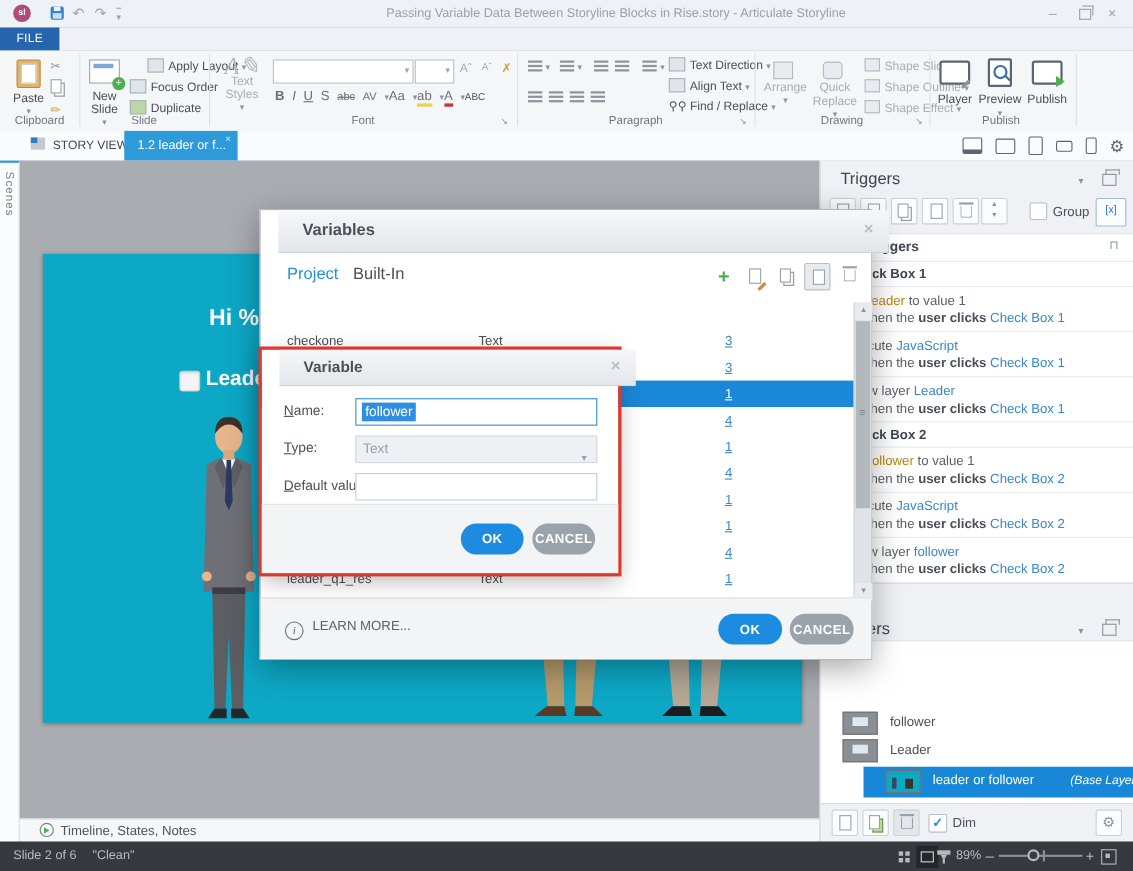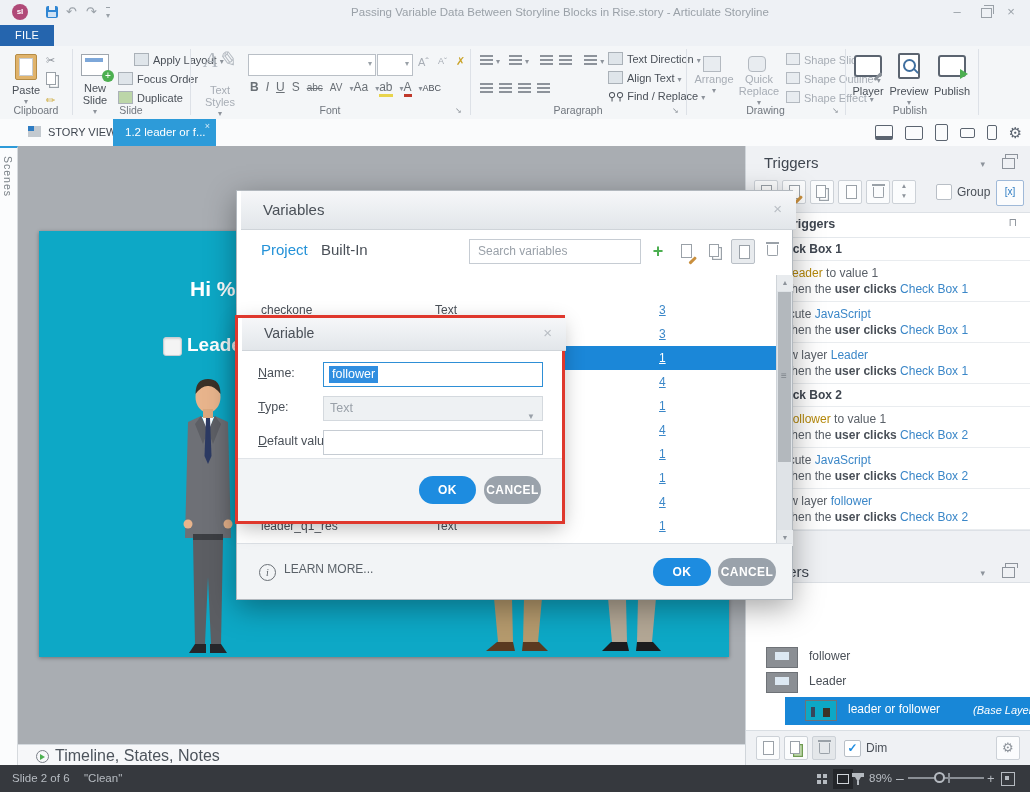--- a/index.html
+++ b/index.html
@@ -61,21 +61,21 @@
   .dv{border:1.6px solid #5b6470;border-radius:2px;}
   
   .scenes{position:absolute;left:0;top:146px;width:17px;height:619px;background:#fbfcfd;border-top:2px solid #2d9bd9;border-right:1px solid #d6dade;}
   .scenes span{position:absolute;top:8px;left:2px;writing-mode:vertical-rl;font-size:10.5px;color:#7a8187;letter-spacing:1px;}
   
   .canvas{position:absolute;left:18px;top:146px;width:727px;height:598px;background:#a9adb2;}
   .slide{position:absolute;left:21px;top:85px;width:690px;height:426px;background:#0da8c6;box-shadow:0 1px 4px rgba(0,0,0,.35);overflow:hidden;}
   .greeting{position:absolute;left:151px;top:46px;color:#fff;font-size:21px;font-weight:bold;}
   .slide-cb{position:absolute;left:124px;top:106px;width:17px;height:17px;background:#f4f4f4;border:1px solid #c9ced3;border-radius:3px;box-shadow:inset 0 1px 2px rgba(0,0,0,.15);}
   .slide-cb-label{position:absolute;left:148px;top:103px;color:#fff;font-size:19px;font-weight:bold;}
-  .timelinebar{position:absolute;left:18px;top:744px;width:727px;height:21px;background:#f6f7f9;border-top:1px solid #d4d9de;font-size:16px;color:#4d545c;line-height:21px;}
+  .timelinebar{position:absolute;left:18px;top:744px;width:727px;height:21px;background:#f6f7f9;border-top:1px solid #d4d9de;font-size:12px;color:#4d545c;line-height:21px;}
   .clock-ic{display:inline-block;width:11px;height:11px;border:1.5px solid #7a8088;border-radius:50%;margin:0 6px 0 18px;vertical-align:-2px;position:relative;}
   .clock-ic::after{content:"";position:absolute;left:3px;top:3px;width:0;height:0;border-left:5px solid #4caf50;border-top:3px solid transparent;border-bottom:3px solid transparent;}
   
   .rightpanel{position:absolute;left:745px;top:146px;width:285px;height:619px;background:#eff1f4;border-left:1px solid #d0d5da;box-sizing:border-box;}
   .phead{position:absolute;left:0;width:285px;height:28px;font-size:15px;color:#3f4650;}
   .phead .t{position:absolute;left:18px;top:4px;}
   .phead .car{position:absolute;right:46px;top:9px;font-size:9px;color:#8d939b;}
   .pcollapse{position:absolute;right:16px;top:8px;width:11px;height:9px;border:1.4px solid #8d939b;}
   .pcollapse::before{content:"";position:absolute;left:2px;top:-5px;width:11px;height:4px;border:1.4px solid #8d939b;border-bottom:none;}
   .ttool{position:absolute;left:0;top:34px;width:285px;height:28px;}
@@ -122,21 +122,21 @@
   .pres-ic{position:absolute;width:12px;height:4px;background:#b5bac0;}
   .pres-ic::before{content:"";position:absolute;left:3px;top:4px;border-left:3px solid transparent;border-right:3px solid transparent;border-top:5px solid #b5bac0;}
   .pres-ic::after{content:"";position:absolute;left:5px;top:8px;width:2px;height:4px;background:#b5bac0;}
   .ztrack{position:absolute;top:12px;height:2px;background:#8a8f95;}
   .zthumb{position:absolute;top:7px;width:11px;height:11px;border:2px solid #b5bac0;border-radius:50%;background:#36393e;box-sizing:border-box;}
   .ztick{position:absolute;top:8px;width:2px;height:10px;background:#8a8f95;}
   .fit-ic{position:absolute;width:12px;height:12px;border:1.6px solid #b5bac0;}
   .fit-ic::after{content:"";position:absolute;left:2.6px;top:2.6px;width:4px;height:4px;background:#b5bac0;}
   
   .vars-dlg{position:absolute;left:236px;top:190px;width:557px;height:410px;background:#fff;border:1px solid #b2b8be;box-shadow:0 8px 28px rgba(0,0,0,.35);box-sizing:border-box;z-index:10;}
-  .dlg-title{position:absolute;left:4px;top:0;width:100%;height:38px;background:linear-gradient(#f6f7f9,#e2e6ea);border-bottom:1px solid #cfd4d9;}
+  .dlg-title{position:absolute;left:16px;top:0;width:100%;height:38px;background:linear-gradient(#f6f7f9,#e2e6ea);border-bottom:1px solid #cfd4d9;font-weight:bold;}
   .dlg-title .t{position:absolute;left:22px;top:10px;font-size:15px;color:#4a5058;}
   .dlg-x{position:absolute;right:14px;top:9px;font-size:15px;color:#b9bec4;}
   .vtab{position:absolute;top:50px;font-size:15px;}
   .search{position:absolute;left:232px;top:48px;width:172px;height:25px;border:1px solid #c6ccd3;box-sizing:border-box;font-size:12px;color:#9aa1a9;line-height:23px;padding-left:8px;background:#fff;}
   .vtool-btn{position:absolute;top:48px;width:24px;height:25px;box-sizing:border-box;text-align:center;}
   .vtool-btn.boxed{background:#e8ebee;border:1px solid #b9bfc6;border-radius:2px;}
   .plus{color:#4caf50;font-size:18px;font-weight:bold;line-height:24px;}
   .vth{position:absolute;left:0;top:84px;width:540px;height:22px;background:#edf0f3;border-top:1px solid #dde1e6;border-bottom:1px solid #dde1e6;font-size:12.5px;color:#4a5058;font-weight:bold;}
   .vrows{position:absolute;left:0;top:107px;width:540px;height:243px;}
   .vrow{position:absolute;left:0;width:540px;height:24px;font-size:12px;color:#4a5058;}
@@ -207,21 +207,21 @@
       <div class="caret">▾</div>
     </div>
     <div class="stackrow" style="left:118px;top:7px;padding-left:16px;"><span class="sm-ic"></span><span>Apply Layout</span> <span class="caret">▾</span></div>
     <div class="stackrow" style="left:118px;top:26px;"><span class="sm-ic"></span><span>Focus Order</span></div>
     <div class="stackrow" style="left:118px;top:45px;"><span class="sm-ic" style="background:#bcd6a8;"></span><span>Duplicate</span></div>
     <div class="rgl" style="left:72px;width:118px;">Slide</div>
     <div class="rsep" style="left:190px;"></div>
 
     <div class="bigbtn disab" style="left:196px;top:8px;width:48px;">
       <div style="font-size:22px;font-style:italic;color:#b3b9c0;font-family:'Liberation Serif',serif;">A✎</div>
-      <div style="margin-top:18px;">Text Styles</div>
+      <div style="margin-top:2px;">Text Styles</div>
       <div class="caret">▾</div>
     </div>
     <div class="combo" style="left:248px;top:8px;width:126px;">
         <span class="car">▾</span>
       </div>
     <div class="combo" style="left:377px;top:8px;width:34px;">
         <span class="car">▾</span>
       </div>
     <div class="mini disab" style="left:418px;top:10px;">Aˆ</div>
     <div class="mini disab" style="left:438px;top:10px;font-size:9px;">Aˇ</div>
@@ -462,21 +462,20 @@
     <span class="fit-ic" style="left:1001px;top:7px;"></span>
   </div>
 
   <div class="vars-dlg">
     <div class="dlg-title">
       <span class="t">Variables</span>
       <span class="dlg-x">×</span>
     </div>
     <span class="vtab" style="left:24px;color:#2492d8;">Project</span>
     <span class="vtab" style="left:84px;color:#4a5058;">Built-In</span>
-    <div class="search">Search variables</div>
     <span class="vtool-btn" style="left:409px;"><span class="plus">+</span></span>
     <span class="vtool-btn" style="left:438px;">
         <span class="mi-page" style="left:6px;top:5px;"></span>
         <span class="mi-pencil"></span>
       </span>
     <span class="vtool-btn" style="left:466px;">
         <span class="mi-pages" style="left:6px;top:5px;"></span>
       </span>
     <span class="vtool-btn boxed" style="left:494px;">
         <span class="mi-page" style="left:7px;top:5px;"></span>

